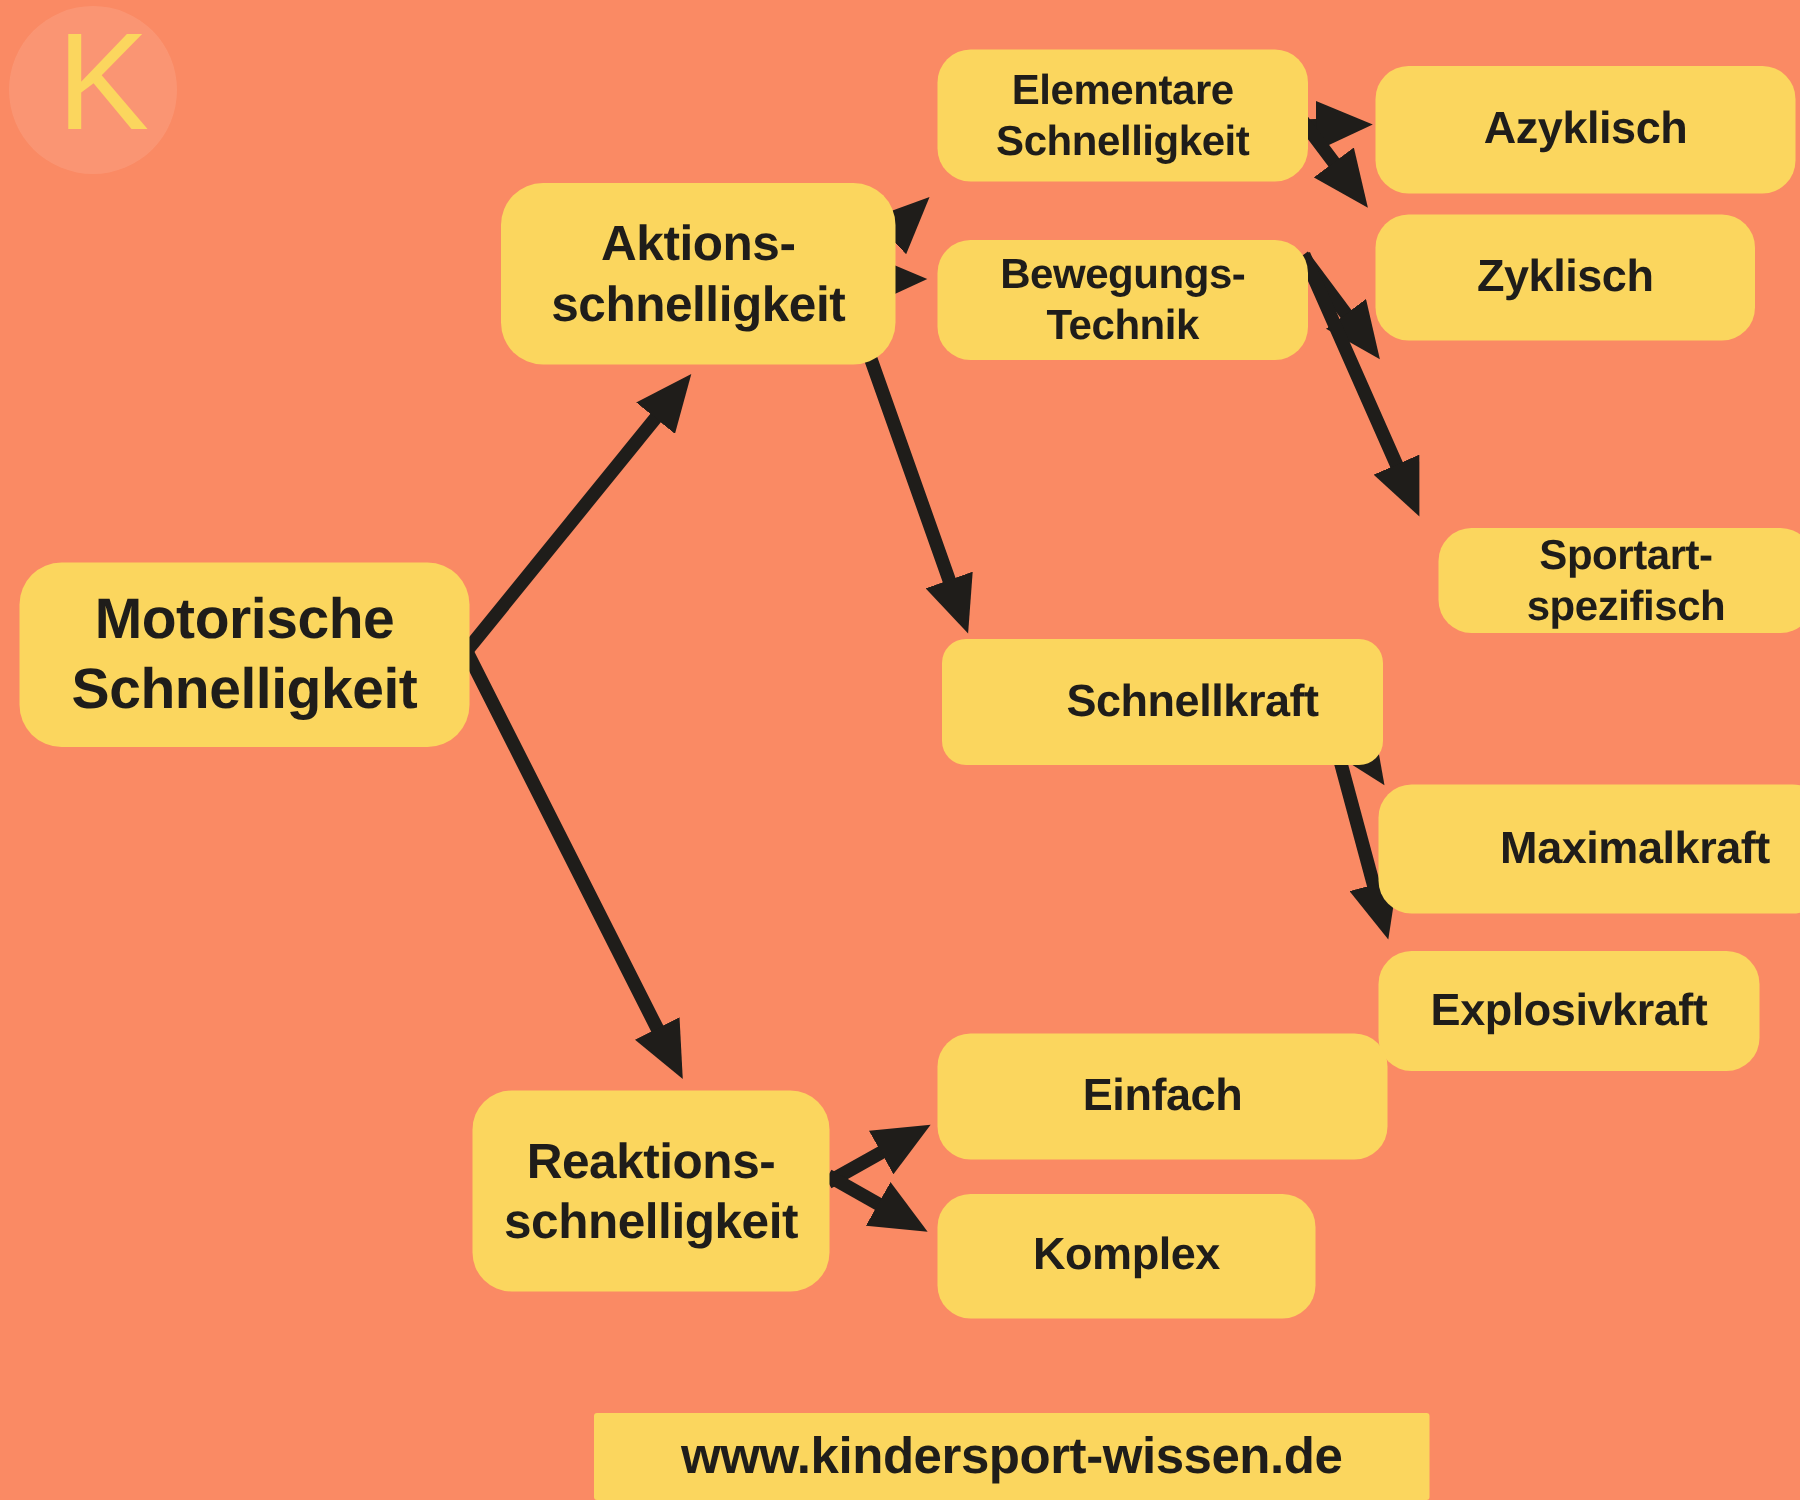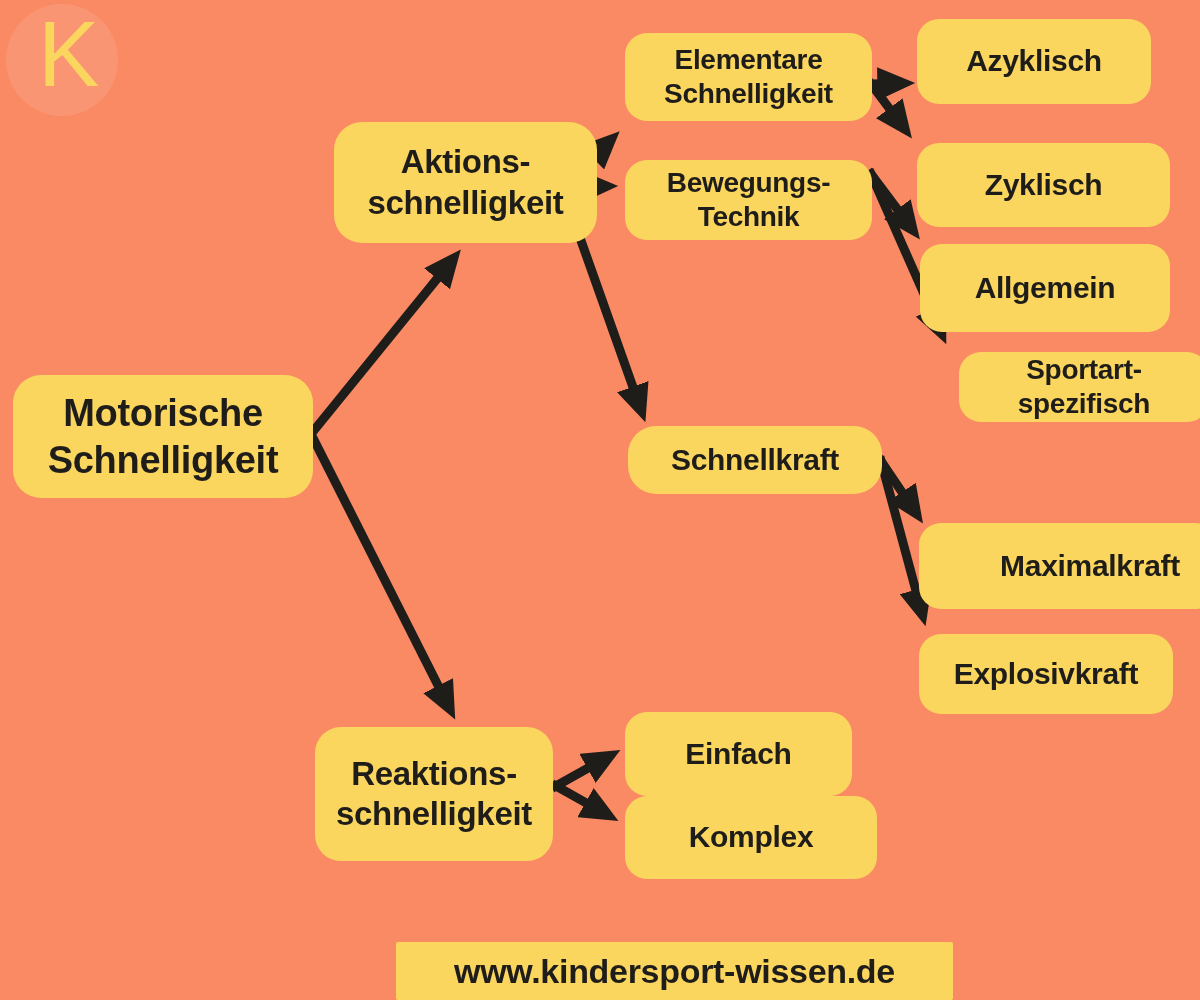--- a/index.html
+++ b/index.html
@@ -85,39 +85,38 @@
 
   <div class="node" style="left:300px; top:122px; width:263px; height:121px; font-size:33px; border-radius:28px;margin-left:34px;">Aktions-
 schnelligkeit</div>
 
   <div class="node" style="left:625px; top:33px; width:247px; height:88px; font-size:28px; border-radius:22px;">Elementare
 Schnelligkeit</div>
 
   <div class="node" style="left:625px; top:160px; width:247px; height:80px; font-size:28px; border-radius:22px;">Bewegungs-
 Technik</div>
 
-  <div class="node" style="left:917px; top:19px; width:234px; height:85px; font-size:30px; border-radius:22px;">Azyklisch</div>
+  <div class="node" style="left:917px; top:44px; width:280px; height:85px; font-size:30px; border-radius:22px;">Azyklisch</div>
 
   <div class="node" style="left:917px; top:143px; width:253px; height:84px; font-size:30px; border-radius:22px;">Zyklisch</div>
 
-  <div class="node" style="left:920px; top:244px; width:250px; height:88px; font-size:30px; border-radius:22px;">Allgemein</div>
 
   <div class="node" style="left:959px; top:352px; width:250px; height:70px; font-size:28px; border-radius:22px;">Sportart-
 spezifisch</div>
 
-  <div class="node" style="left:628px; top:426px; width:254px; height:68px; font-size:30px; border-radius:28px;">Schnellkraft</div>
+  <div class="node" style="left:628px; top:426px; width:254px; height:84px; font-size:30px; border-radius:16px;padding-left:40px;">Schnellkraft</div>
 
   <div class="node" style="left:919px; top:523px; width:254px; height:86px; font-size:30px; border-radius:22px;padding-left:44px;">Maximalkraft</div>
 
   <div class="node" style="left:919px; top:634px; width:254px; height:80px; font-size:30px; border-radius:22px;">Explosivkraft</div>
 
   <div class="node" style="left:315px; top:727px; width:238px; height:134px; font-size:33px; border-radius:26px;">Reaktions-
 schnelligkeit</div>
 
-  <div class="node" style="left:625px; top:689px; width:227px; height:84px; font-size:30px; border-radius:22px;margin-top:23px;">Einfach</div>
+  <div class="node" style="left:625px; top:689px; width:300px; height:84px; font-size:30px; border-radius:22px;">Einfach</div>
 
   <div class="node" style="left:625px; top:796px; width:252px; height:83px; font-size:30px; border-radius:22px;">Komplex</div>
 
   <div class="footer">
     <span>www.kindersport-wissen.de</span>
   </div>
 
 </div>
 
 </body></html>

